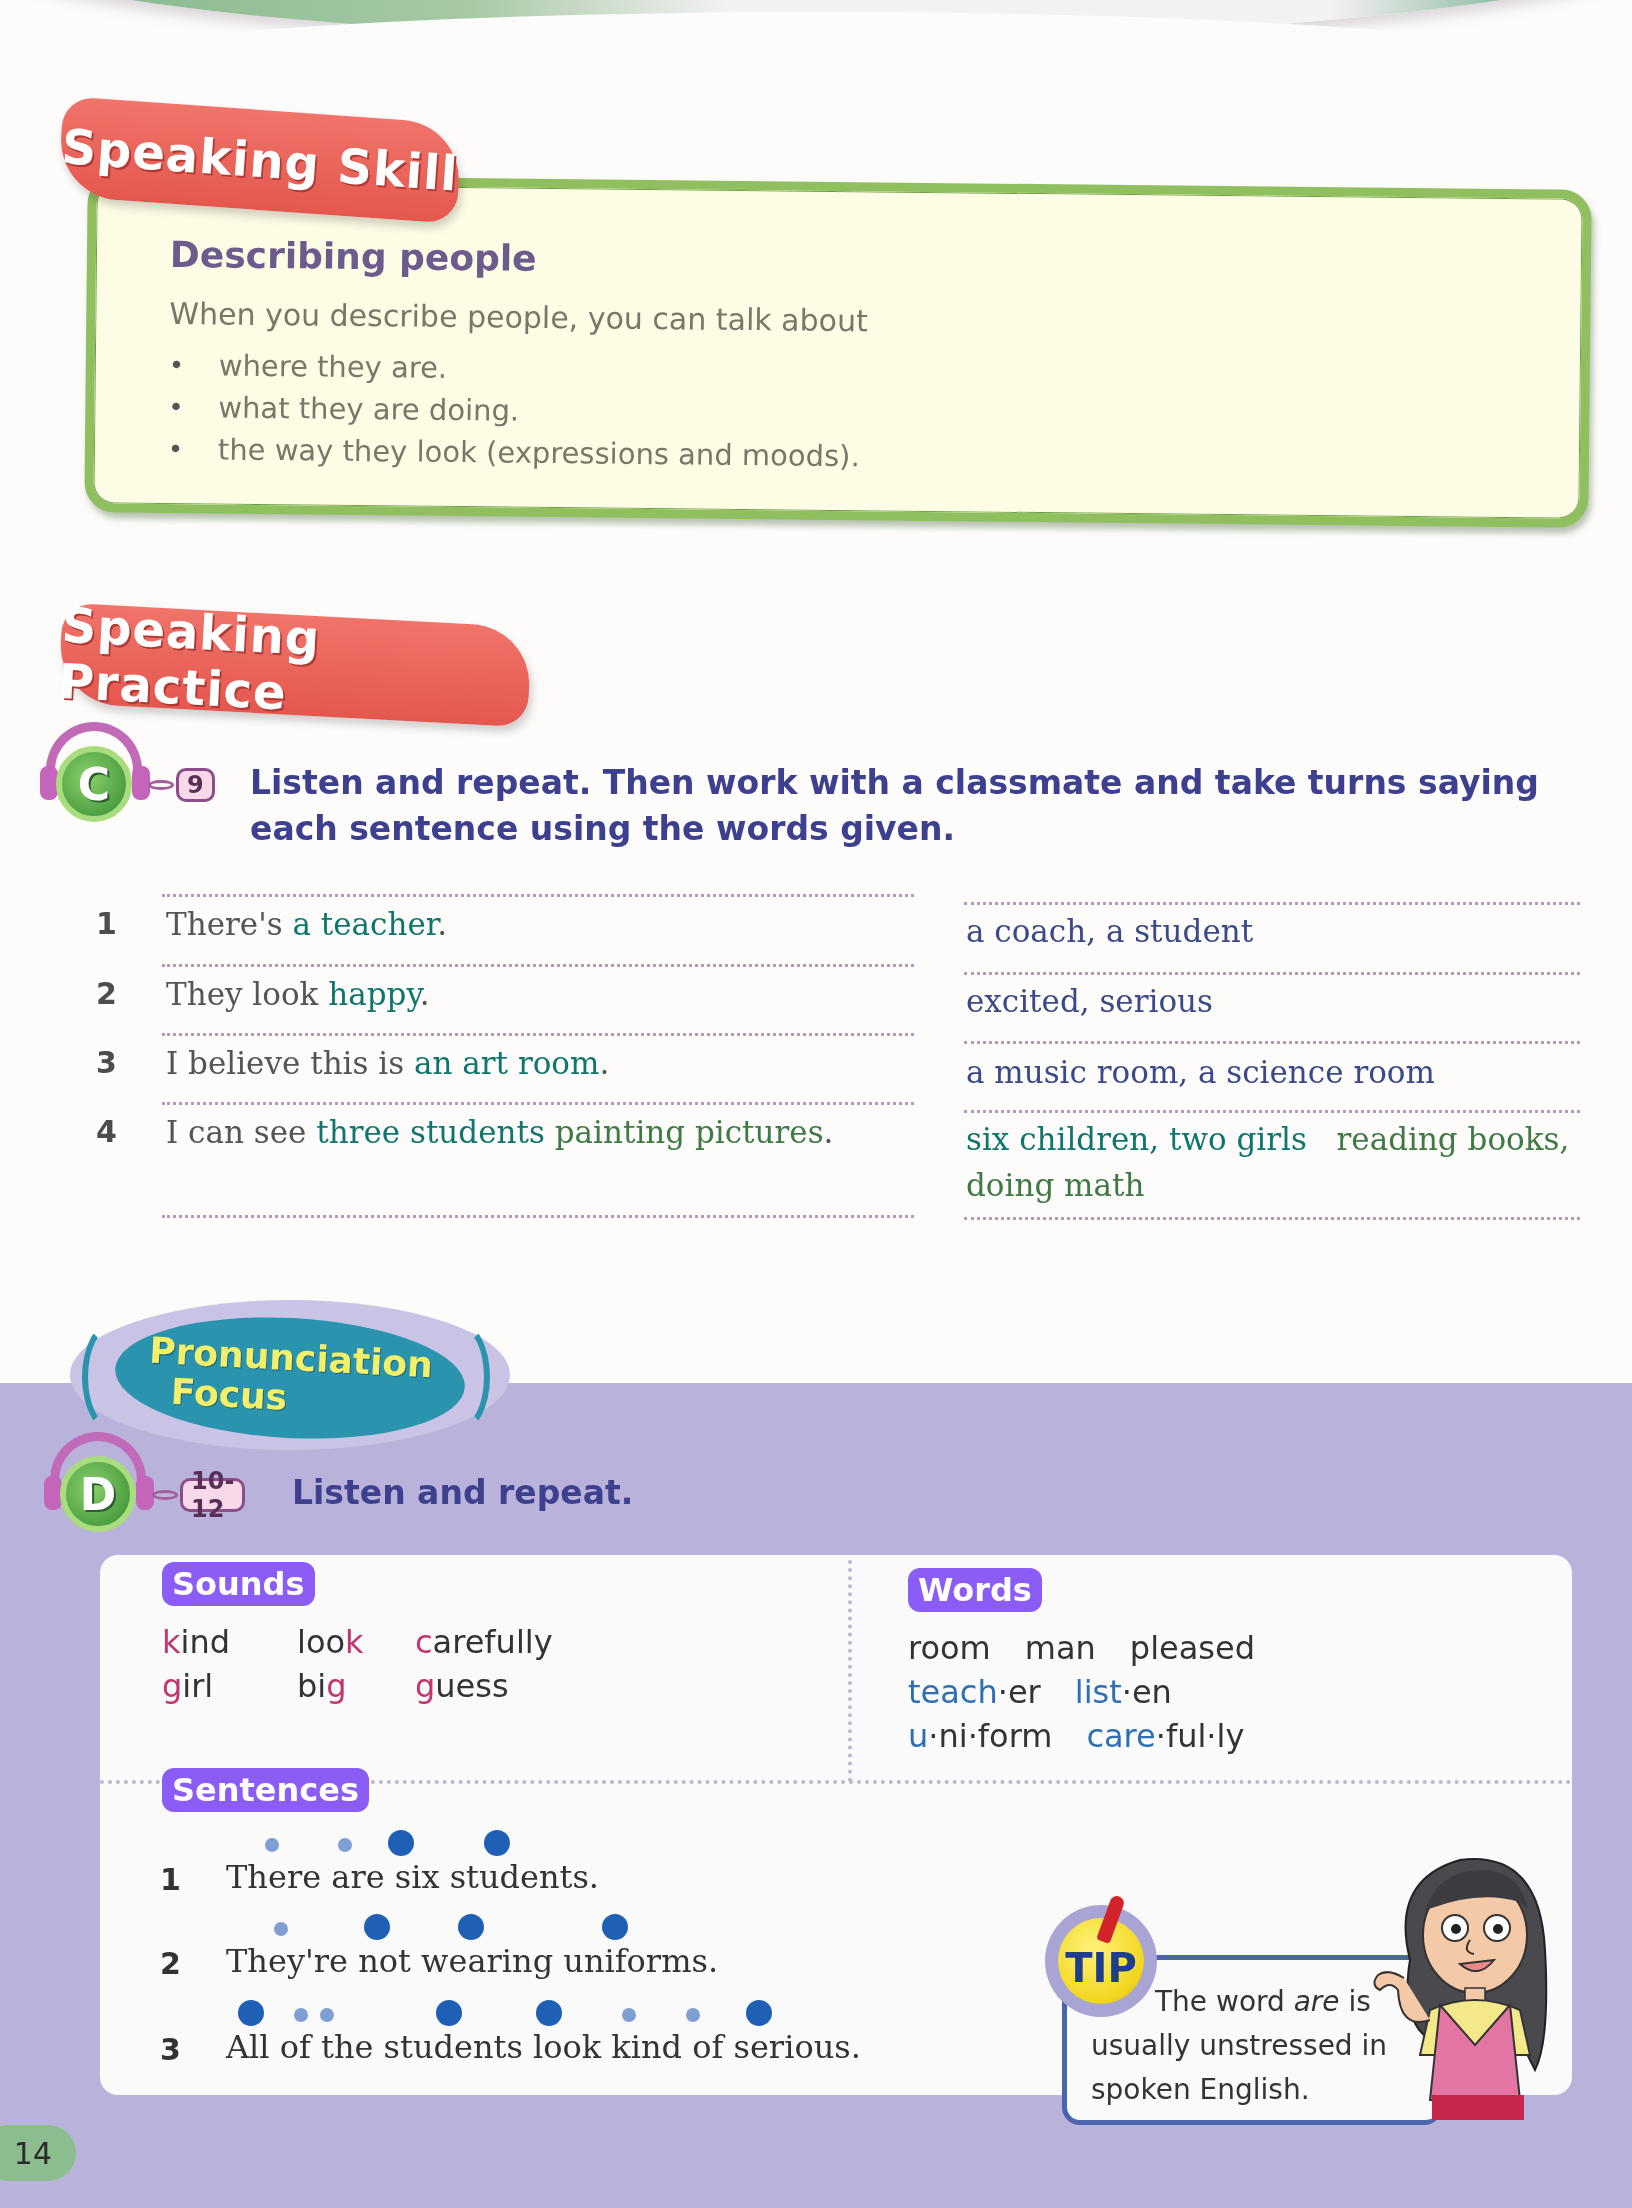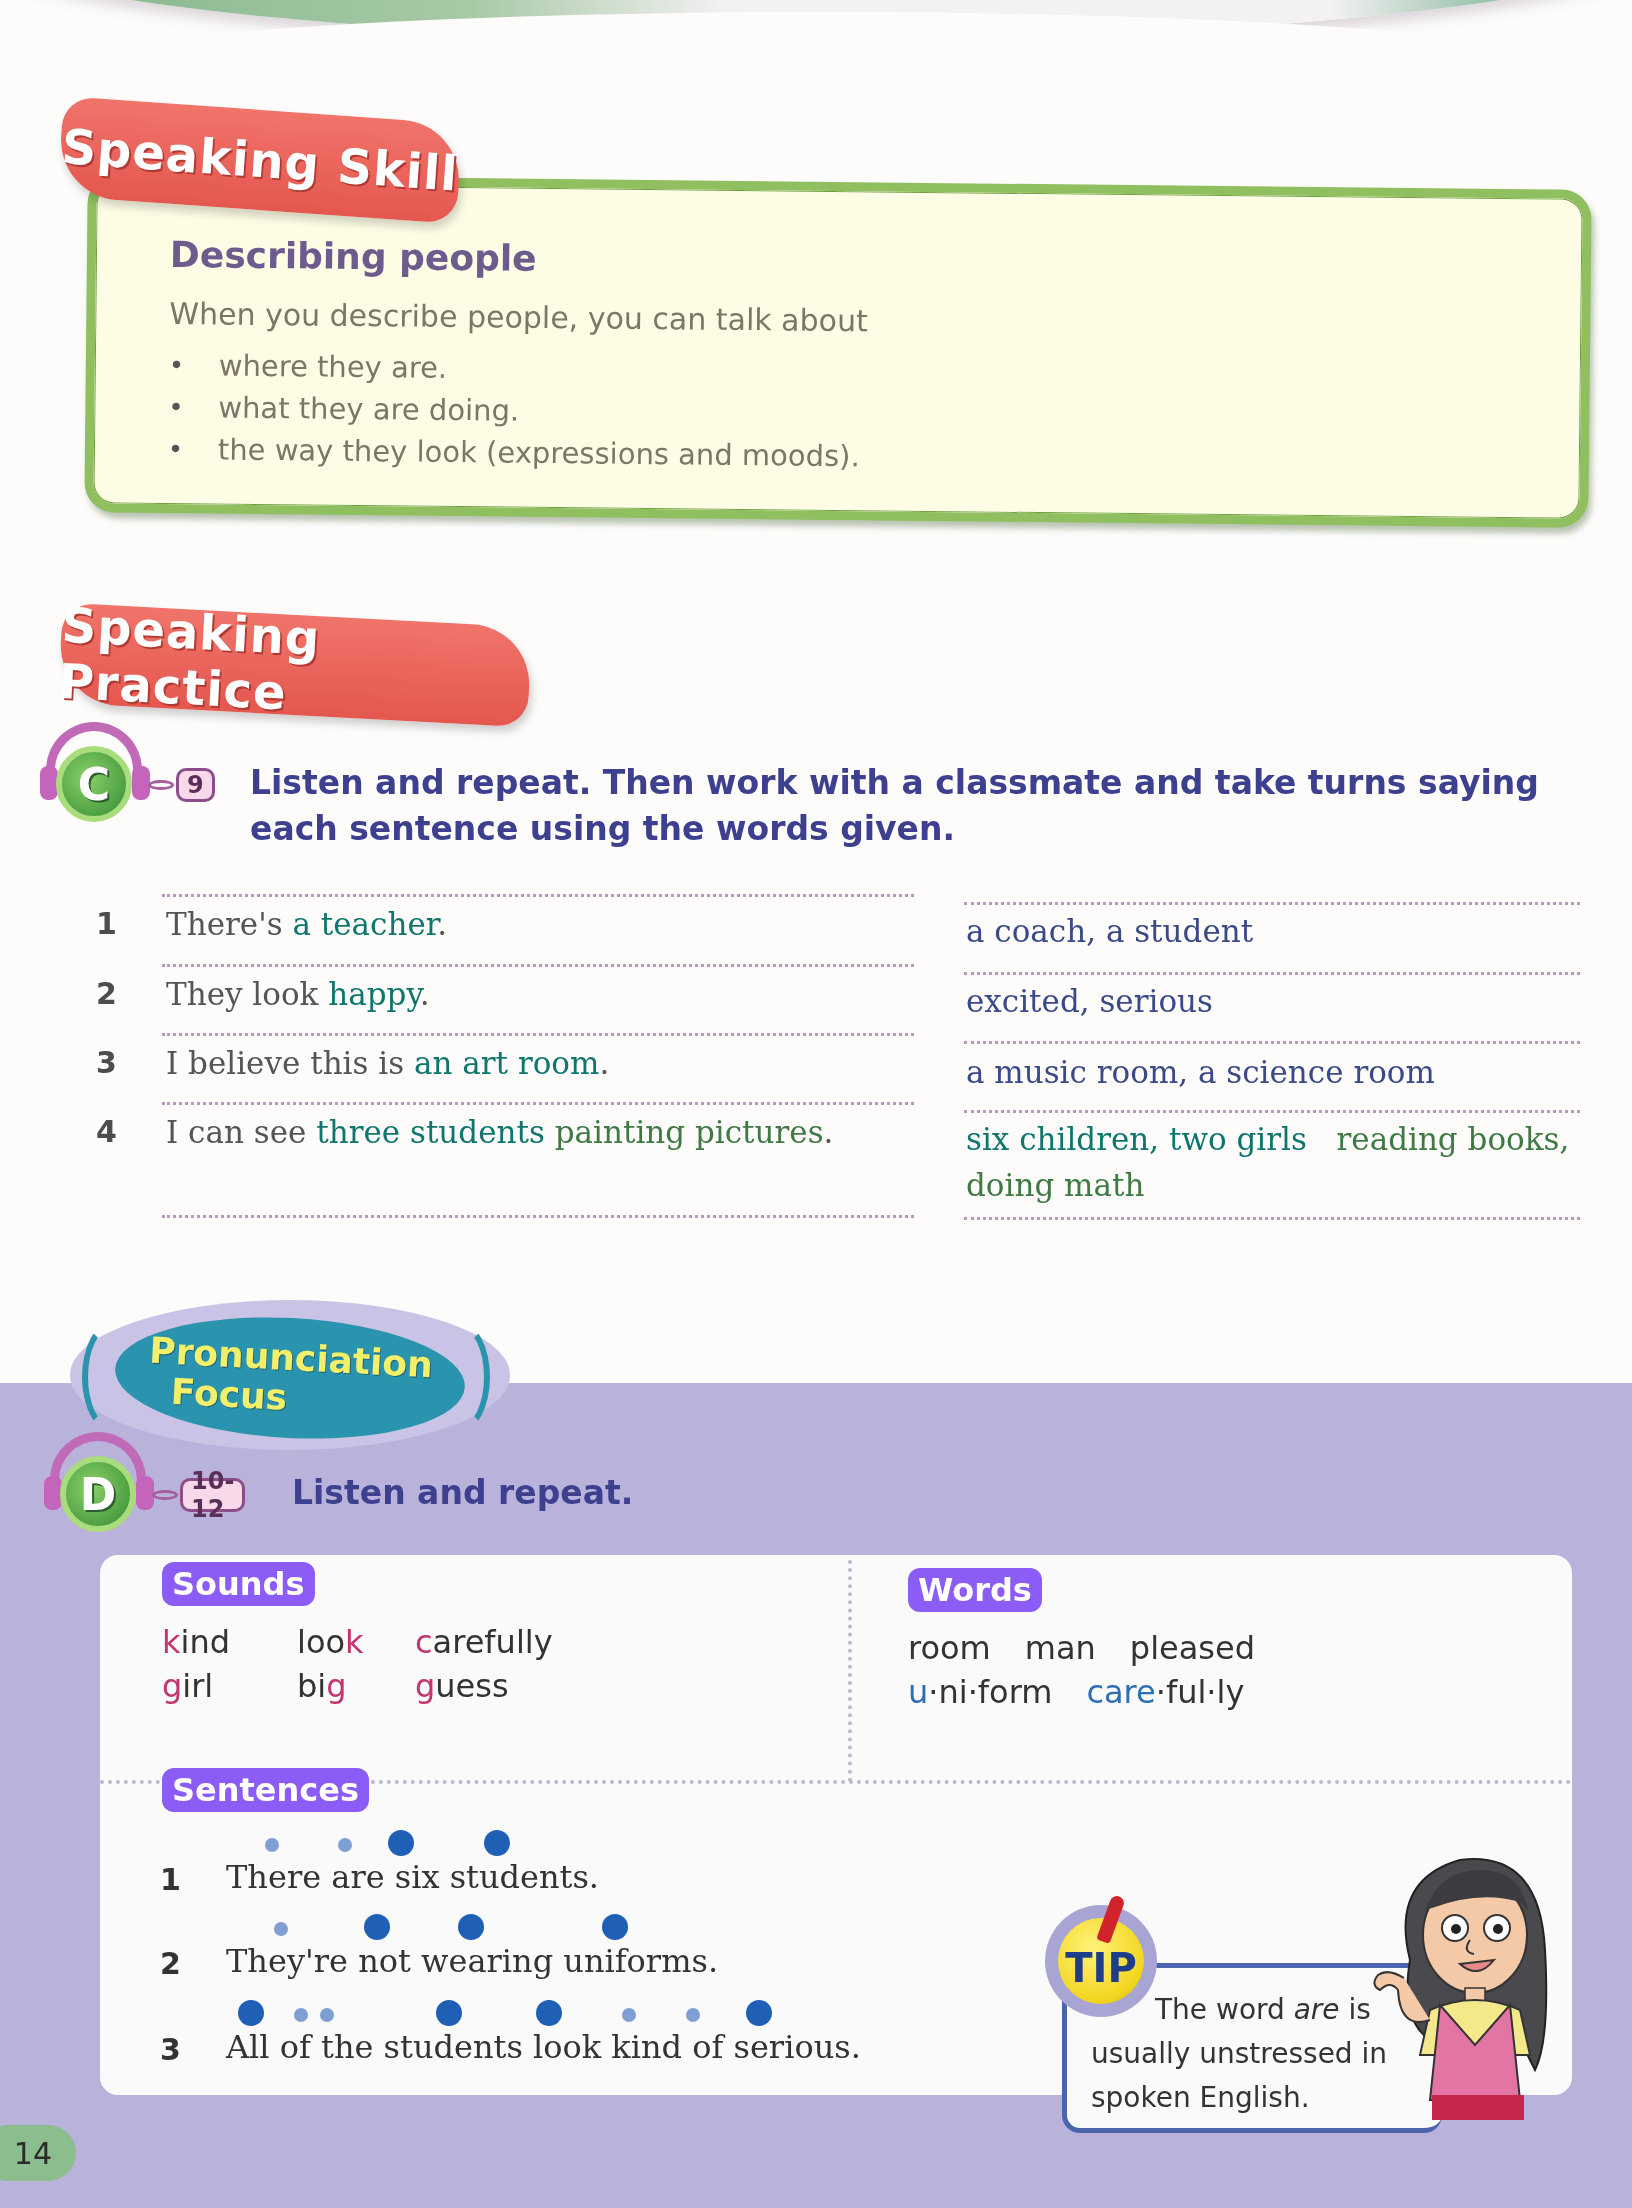--- a/index.html
+++ b/index.html
@@ -193,21 +193,20 @@
   .stext { position: absolute; left: 76px; top: 28px; font-family: "DejaVu Serif", serif; font-size: 32px; color: #333; white-space: nowrap; }
   .dot { position: absolute; border-radius: 50%; }
   .dot.big { width: 26px; height: 26px; background: #1f5fb5; top: 0; }
   .dot.small { width: 14px; height: 14px; background: #7f9fd4; top: 8px; }
 
   
   .tip-box {
     position: absolute; left: 1062px; top: 1955px; width: 380px; height: 170px;
     background: #fbfafb; border: 5px solid #4a64ad; border-radius: 18px; z-index: 3;
     border-right: none;
-    margin-top: 8px;
   }
   .tip-text {
     position: absolute; left: 24px; top: 20px; width: 340px;
     font-size: 28px; line-height: 44px; color: #333;
   }
   .tip-text .indent { display: inline-block; width: 64px; }
   .tip-badge {
     position: absolute; left: 1045px; top: 1905px; width: 112px; height: 112px; border-radius: 50%;
     background: #a8a4d4; z-index: 4; display: flex; align-items: center; justify-content: center;
   }
@@ -353,20 +352,24 @@
 </div>
 
 <div class="tag" style="left:908px; top:1568px; z-index:2;">Words</div>
 <div class="words-grid">
   <div class="words-row">
     <span class="w">room</span>
     <span class="w">man</span>
     <span class="w">pleased</span>
   </div>
   <div class="words-row">
+    <span class="w"><span class="stress">teach</span><span>·er</span></span>
+    <span class="w"><span class="stress">list</span><span>·en</span></span>
+  </div>
+  <div class="words-row">
     <span class="w"><span class="stress">u</span><span>·ni·form</span></span>
     <span class="w"><span class="stress">care</span><span>·ful·ly</span></span>
   </div>
 </div>
 
 <div class="tag" style="left:162px; top:1768px; z-index:3;">Sentences</div>
 <div class="sentences">
   <div class="srow" style="height:84px;">
     <span class="dot small" style="left:115px;"></span>
     <span class="dot small" style="left:188px;"></span>

